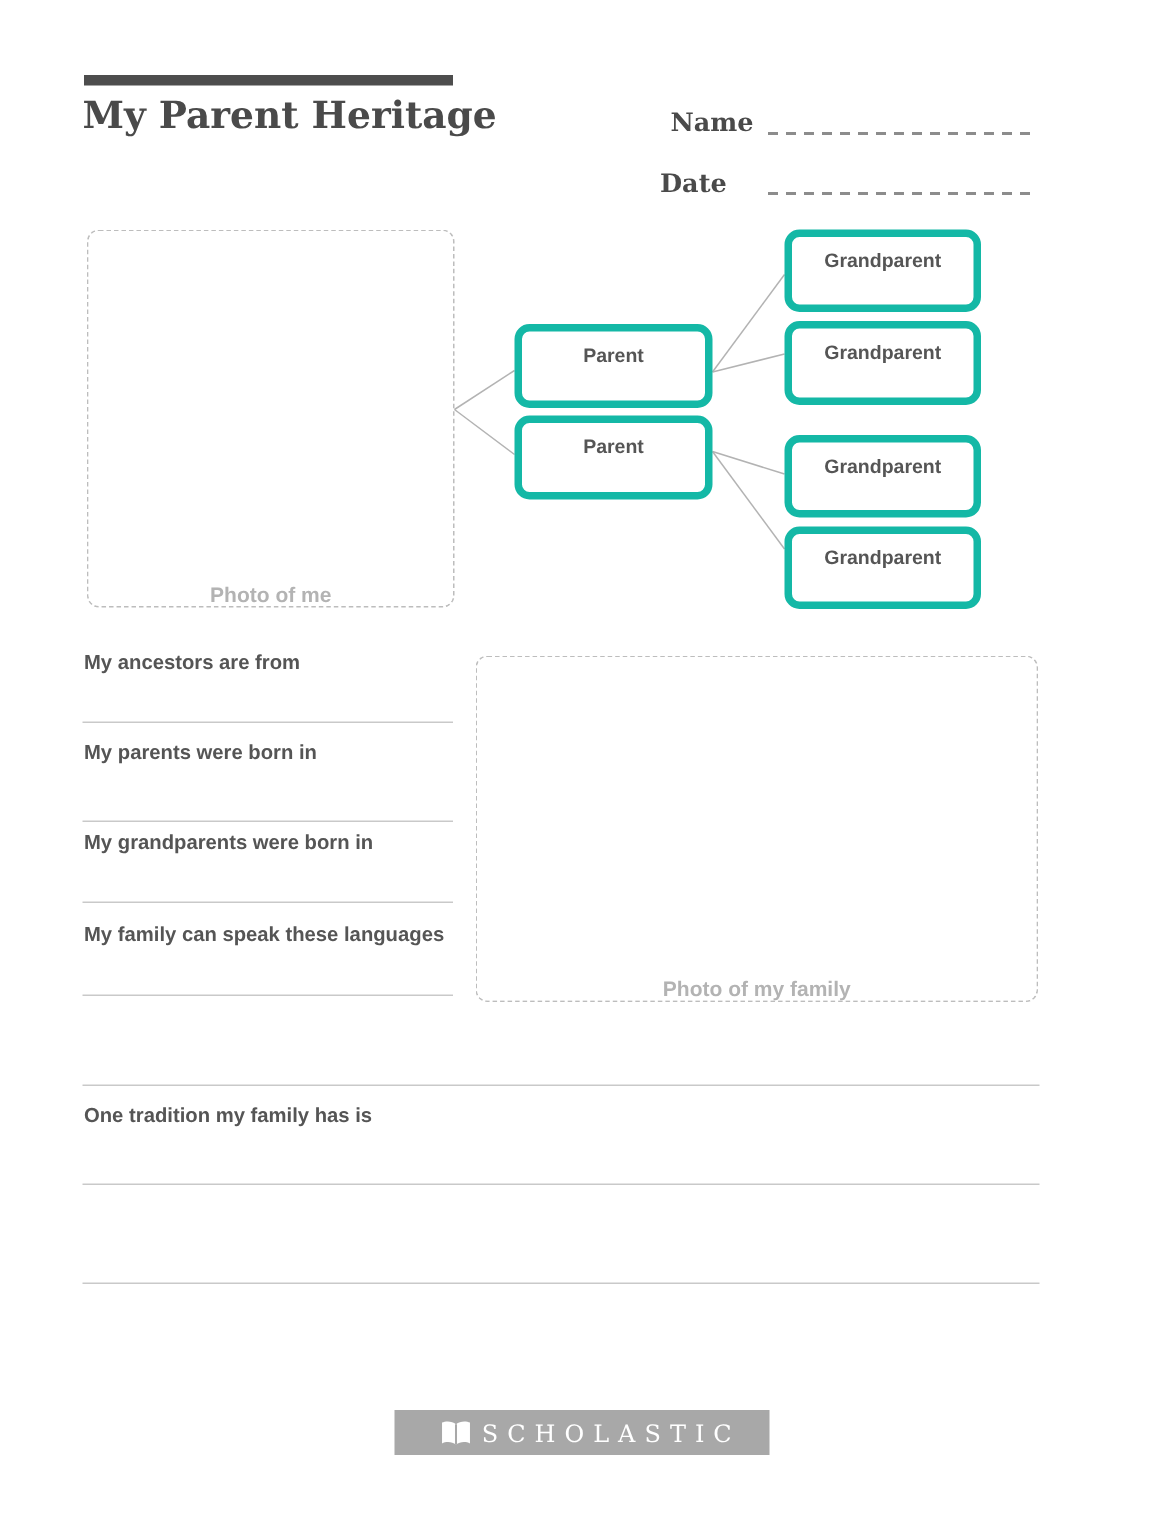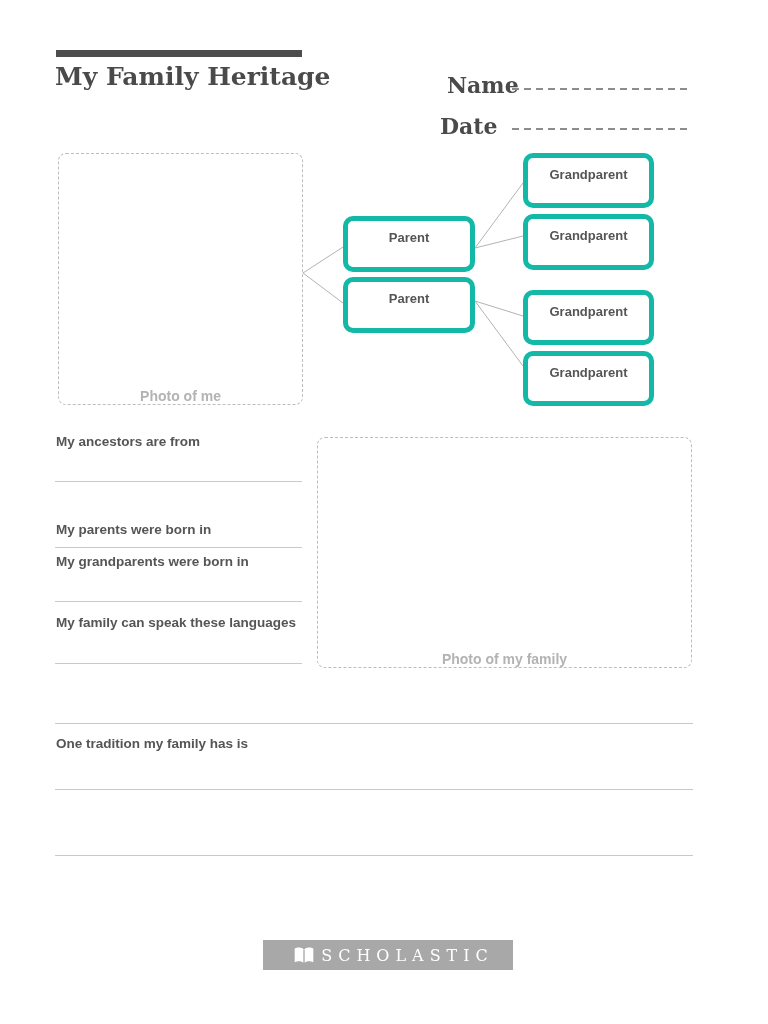--- a/index.html
+++ b/index.html
@@ -11,21 +11,21 @@
 
   
   .title-bar { position:absolute; left:56px; top:50px; width:246px; height:7px; background:#4d4d4d; }
   .page-title {
     position:absolute; left:55px; top:62px; width:320px;
     font-family:"DejaVu Serif", serif; font-weight:bold; font-size:25px; color:#4a4a4a;
     letter-spacing:0px;
   }
   .field-label {
     position:absolute; font-family:"DejaVu Serif", serif; font-weight:bold;
-    font-size:22px; color:#4a4a4a;
+    font-size:17px; color:#4a4a4a;
   }
   .name-label { left:447px; top:72px; }
   .date-label { left:440px; top:113px; }
   .dash-line {
     position:absolute; height:2px; width:177px;
     background:repeating-linear-gradient(90deg, #8c8c8c 0 7px, transparent 7px 12px);
   }
   .name-line { left:512px; top:88px; }
   .date-line { left:512px; top:128px; }
 
@@ -50,21 +50,21 @@
   .gp-2 { left:523px; top:214px; width:131px; height:56px; }
   .gp-3 { left:523px; top:290px; width:131px; height:55px; }
   .gp-4 { left:523px; top:351px; width:131px; height:55px; }
 
   .connectors { position:absolute; left:0; top:0; width:768px; height:1024px; pointer-events:none; }
 
   
   .prompt {
     position:absolute; left:56px; font-size:13.5px; font-weight:bold; color:#555555;
   }
-  .p1 { top:434px; } .p2 { top:522px; } .p3 { top:554px; }
+  .p1 { top:434px; } .p2 { top:494px; } .p3 { top:554px; }
   .p4 { top:615px; } .p5 { top:676px; } .p6 { top:736px; } .p7 { top:795px; }
   .rule { position:absolute; left:55px; height:1px; background:#c9c9c9; }
   .rule.short { width:247px; }
   .rule.long  { width:638px; }
   .r1 { top:481px; } .r2 { top:547px; } .r3 { top:601px; } .r4 { top:663px; }
   .r5 { top:723px; } .r6 { top:789px; } .r7 { top:855px; }
 
   
   .logo {
     position:absolute; left:263px; top:940px; width:250px; height:30px;
@@ -75,21 +75,21 @@
     letter-spacing:6px; text-indent:2px; white-space:nowrap;
   }
   .book-icon { display:inline-block; line-height:0; }
 </style>
 </head>
 <body>
 
 <div class="page">
 
   <div class="title-bar"></div>
-  <h1 class="page-title">My Family Heritage</h1>
+  <h1 class="page-title">My Parent Heritage</h1>
 
   <span class="field-label name-label">Name</span>
   <span class="dash-line name-line"></span>
   <span class="field-label date-label">Date</span>
   <span class="dash-line date-line"></span>
 
   <div class="photo-box photo-me">
     <span>Photo of me</span>
   </div>
 

